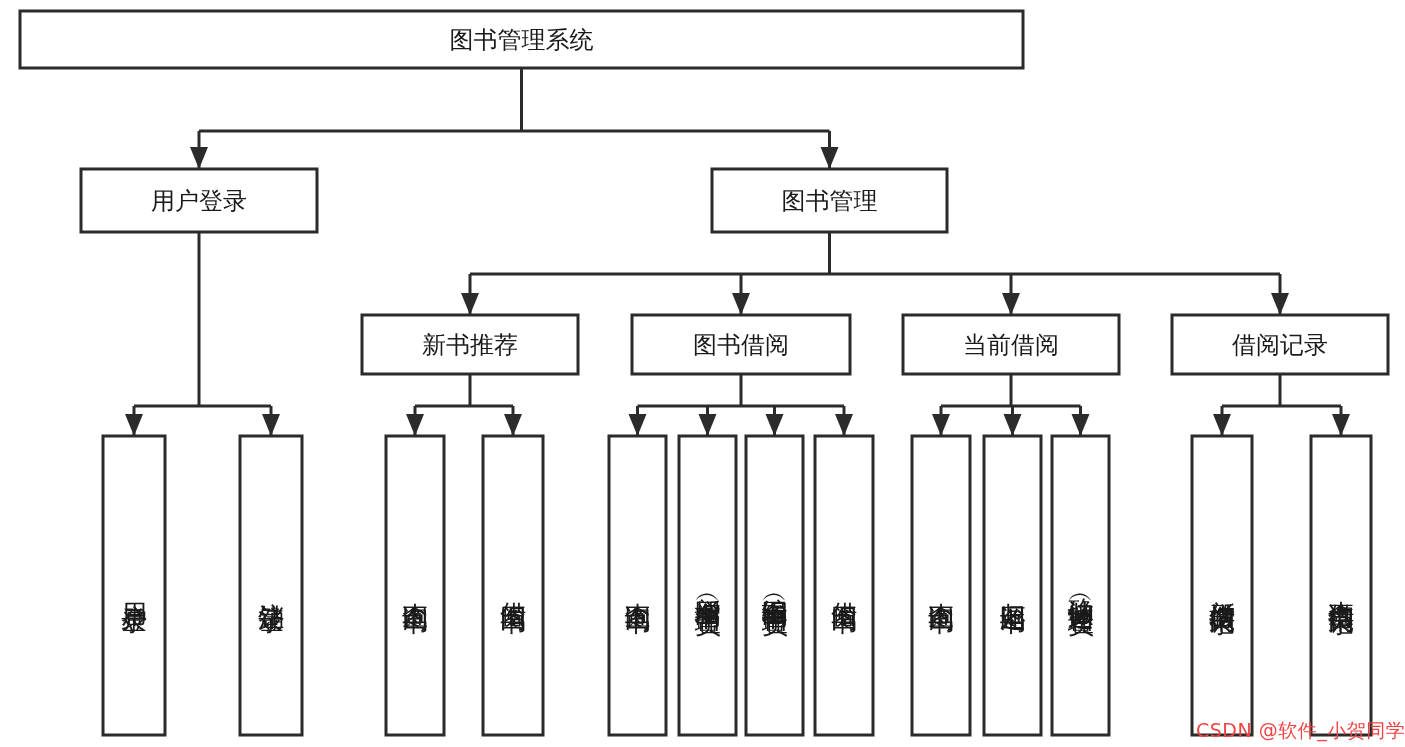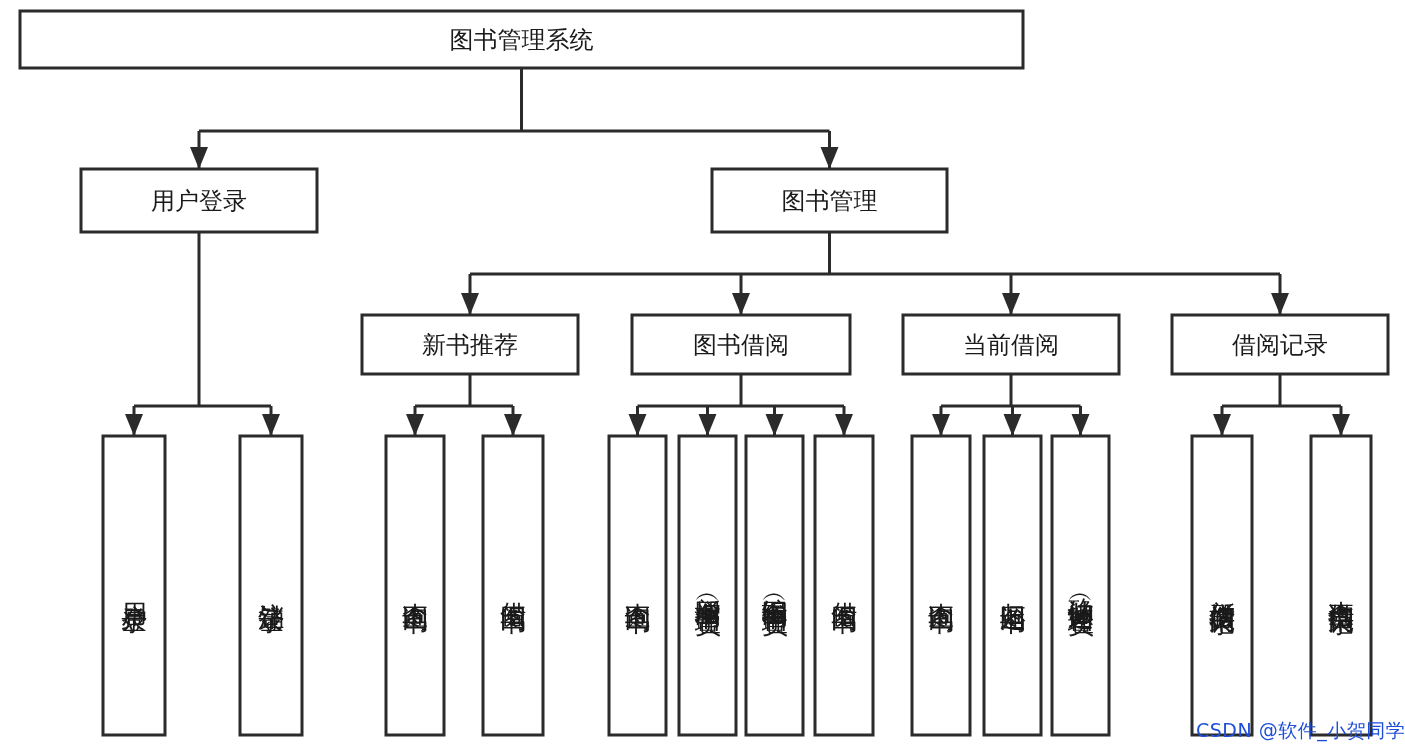--- a/index.html
+++ b/index.html
@@ -60,21 +60,21 @@
     align-items: center;
     justify-content: center;
     text-align: center;
     white-space: nowrap;
     pointer-events: none;
   }
   .watermark {
     position: absolute;
     font-family: "DejaVu Sans", "Liberation Sans", sans-serif;
     font-size: 19px;
-    color: #1d4ed8;
+    color: #ef4444;
     white-space: nowrap;
     letter-spacing: 0.5px;
   }
 </style>
 </head>
 <body>
 
 <div id="diagram-root">
 
   <svg class="diagram-svg" viewBox="0 0 1405 747">

